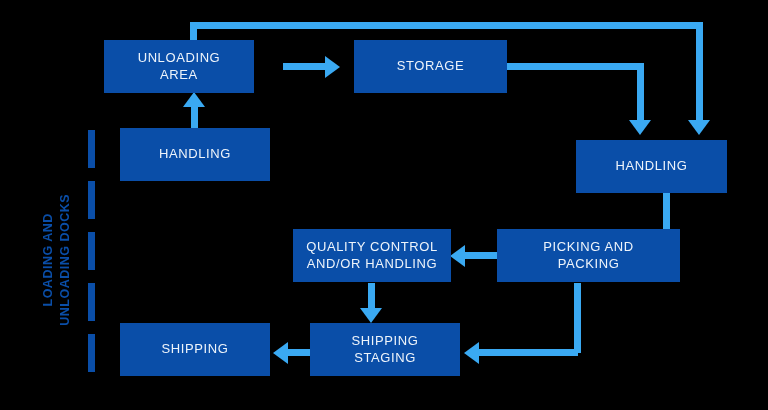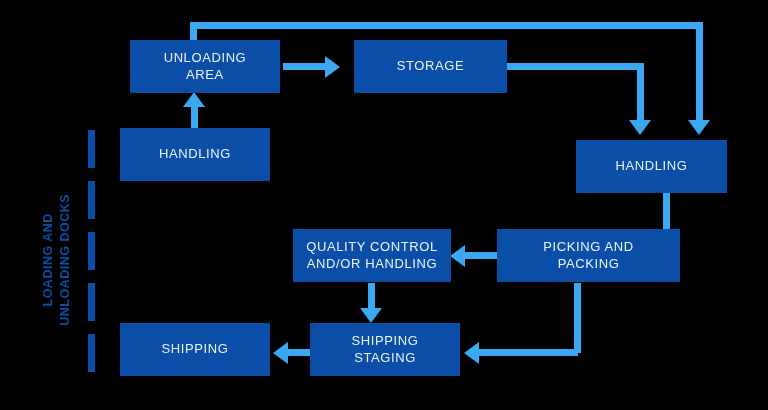--- a/index.html
+++ b/index.html
@@ -89,21 +89,21 @@
   <div class="vline" style="left:368px;top:283px;height:26px;"></div>
   <div class="ar ar-d" style="left:360px;top:308px;"></div>
 
   <div class="vline" style="left:574px;top:283px;height:70px;"></div>
   <div class="hline" style="left:479px;top:349px;width:99px;"></div>
   <div class="ar ar-l" style="left:464px;top:342px;"></div>
 
   <div class="hline" style="left:288px;top:349px;width:24px;"></div>
   <div class="ar ar-l" style="left:273px;top:342px;"></div>
 
-  <div class="node" style="left:130px;top:40px;width:150px;height:53px;">UNLOADING
+  <div class="node" style="left:104px;top:40px;width:150px;height:53px;">UNLOADING
 AREA</div>
 
   <div class="node" style="left:354px;top:40px;width:153px;height:53px;">STORAGE</div>
 
   <div class="node" style="left:120px;top:128px;width:150px;height:53px;">HANDLING</div>
 
   <div class="node" style="left:576px;top:140px;width:151px;height:53px;">HANDLING</div>
 
   <div class="node" style="left:293px;top:229px;width:158px;height:53px;">QUALITY CONTROL
 AND/OR HANDLING</div>

